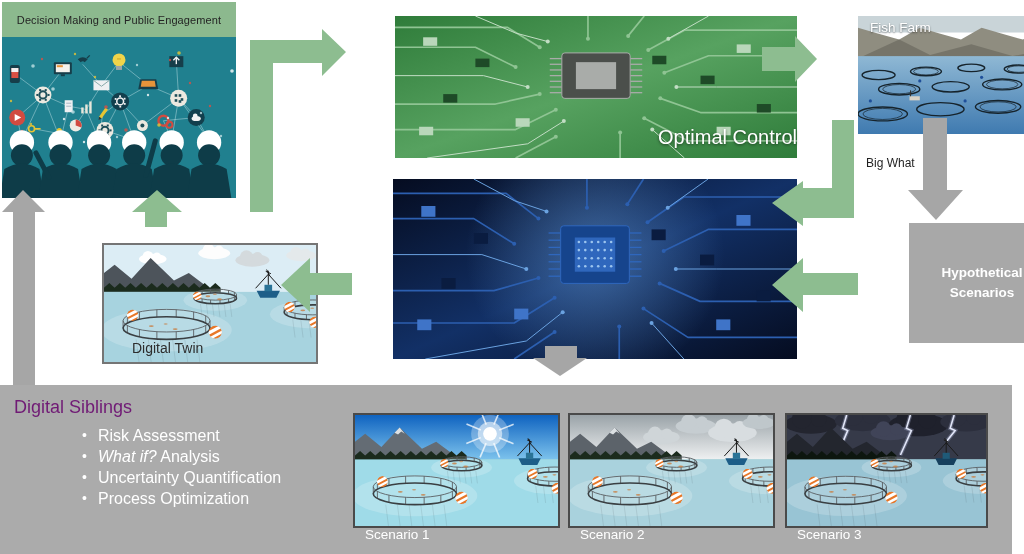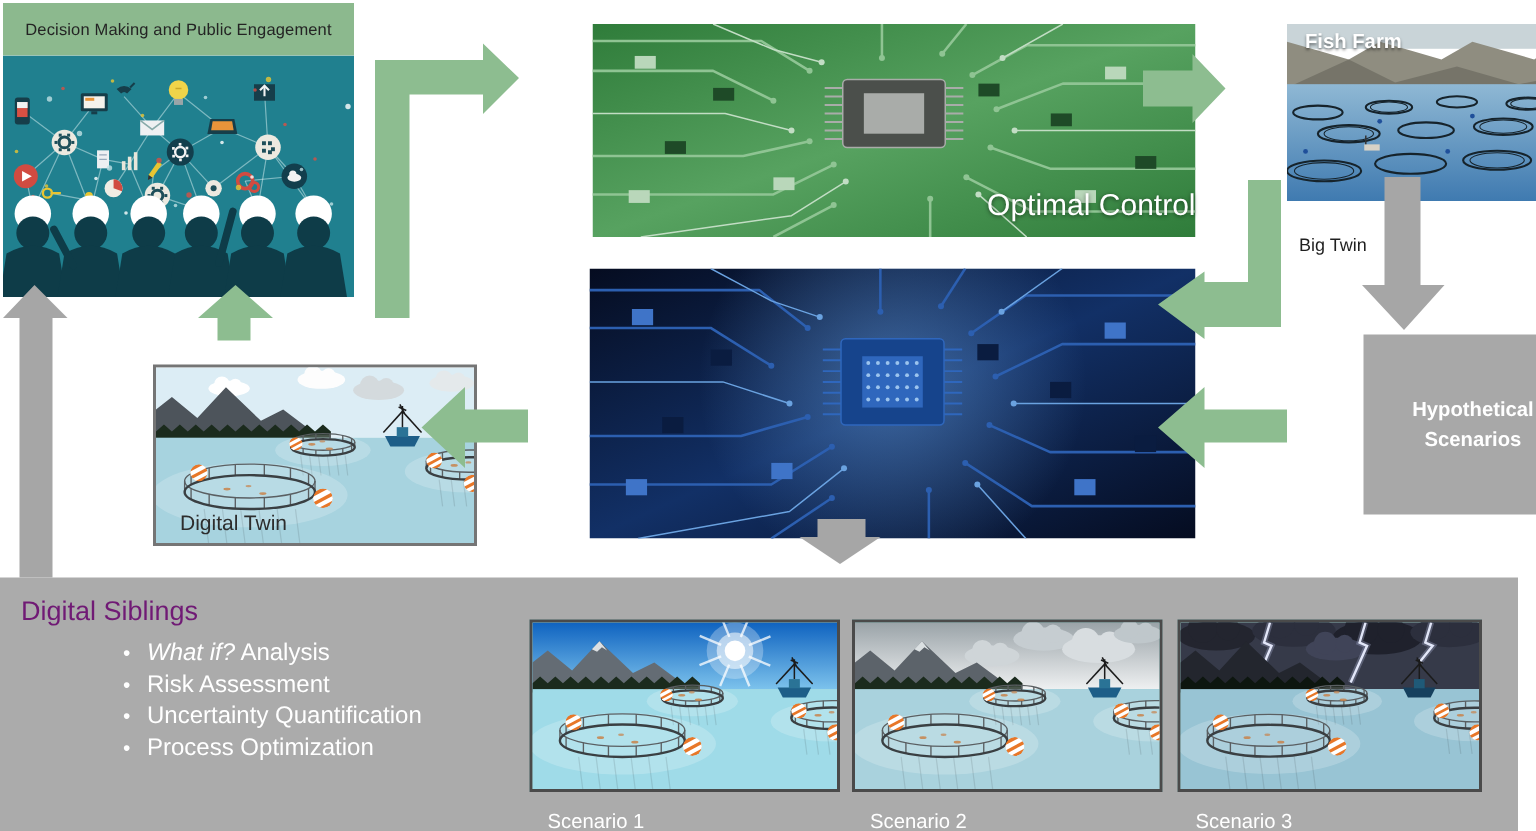--- a/index.html
+++ b/index.html
@@ -8,23 +8,23 @@
   .abs{position:absolute;}
   
   .decision{left:2px;top:2px;width:234px;height:186px;}
   .decision-header{height:35px;background:var(--header-green);color:#242424;
     font-size:11px;display:flex;align-items:center;justify-content:center;letter-spacing:.1px;}
   .decision-scene{width:234px;height:161px;line-height:0;}
   
   .photo{position:absolute;line-height:0;}
   .photo-label-center{position:absolute;left:0;right:0;bottom:10px;text-align:right;
     color:#fff;font-size:20px;line-height:1.1;text-shadow:0 1px 3px rgba(0,0,0,.55);}
-  .photo-label-tl{position:absolute;left:12px;top:4px;color:#fff;font-size:13.5px;font-weight:bold;
+  .photo-label-tl{position:absolute;left:12px;top:4px;color:#fff;font-size:13.5px;font-weight:normal;
     line-height:1.2;text-shadow:0 1px 2px rgba(0,0,0,.5);}
-  .photo-label-bl{position:absolute;left:16px;bottom:5px;color:#2d2d2d;font-size:14px;line-height:1.2;}
+  .photo-label-bl{position:absolute;left:28px;bottom:5px;color:#2d2d2d;font-size:14px;line-height:1.2;}
   .optimal{left:355px;top:0;width:402px;height:142px;}
   .fishfarm{left:818px;top:0;width:206px;height:118px;}
   .modeling{left:353px;top:163px;width:404px;height:180px;}
   .twin{left:62px;top:227px;width:216px;height:121px;border:2px solid #757575;box-sizing:border-box;}
   .twin .scene-holder{width:212px;height:117px;}
   
   .hypo{left:877px;top:223px;width:146px;height:120px;background:var(--box-gray);
     display:flex;flex-direction:column;align-items:center;justify-content:center;
     color:#fff;font-size:13.5px;font-weight:bold;line-height:1.45;margin-left:32px;}
   .bigdata{left:866px;top:156px;font-size:12px;color:#1f1f1f;}
@@ -35,21 +35,21 @@
   
   .panel{left:0;top:385px;width:1012px;height:169px;background:var(--panel-gray);}
   .panel-title{position:absolute;left:14px;top:12px;color:#701a75;font-size:18px;font-weight:normal;}
   .bullets{position:absolute;left:80px;top:40px;margin:0;padding:0;list-style:none;}
   .bullets li{position:relative;padding-left:18px;color:#fff;font-size:16px;line-height:21px;}
   .bullets li::before{content:"\2022";position:absolute;left:2px;top:0;color:#fff;font-size:14px;}
   .bullets .it{font-style:italic;}
   
   .scenario{position:absolute;top:413px;}
   .scenario .frame{border:2px solid #4a4a4a;box-sizing:border-box;line-height:0;background:#9cc;}
-  .sc-label{margin-top:13px;padding-left:12px;color:#fff;font-size:13.5px;line-height:14px;}
+  .sc-label{margin-top:0;padding-left:12px;color:#fff;font-size:13.5px;line-height:14px;}
 </style>
 </head>
 <body>
 
 <div class="stage">
 
   <div class="abs decision">
     <div class="decision-header">Decision Making and Public Engagement</div>
     <div class="decision-scene scene-holder" id="scene-decision"><svg width="234" height="161" viewBox="0 0 234 161" xmlns="http://www.w3.org/2000/svg">
           <rect width="234" height="161" fill="#20808f"></rect>
@@ -591,39 +591,39 @@
           </g>
         </svg></div>
     <figcaption class="photo-label-bl">Digital Twin</figcaption>
   </figure>
 
   <div class="abs hypo">
     <div>Hypothetical</div>
     <div>Scenarios</div>
   </div>
 
-  <div class="abs bigdata">Big Twin</div>
+  <div class="abs bigdata">Big What</div>
 
   <svg class="abs arrows" width="1024" height="554" viewBox="0 0 1024 554">
     <polygon class="agr" points="13,385 13,212 2,212 23,190 45,212 35,212 35,385"></polygon>
     <polygon class="ag" points="145,227 145,212 132,212 157,190 182,212 167,212 167,227"></polygon>
     <polygon class="ag" points="250,212 250,40 322,40 322,29 346,52 322,76 322,63 273,63 273,212"></polygon>
     <polygon class="ag" points="762,47 795,47 795,36 817,59 795,82 795,71 762,71"></polygon>
     <polygon class="ag" points="832,120 832,188 803,188 803,181 772,203 803,226 803,218 854,218 854,120"></polygon>
     <polygon class="agr" points="923,118 947,118 947,190 963,190 936,220 908,190 923,190"></polygon>
     <polygon class="ag" points="858,273 803,273 803,258 772,285 803,312 803,295 858,295"></polygon>
     <polygon class="ag" points="352,273 310,273 310,258 281,285 310,312 310,295 352,295"></polygon>
     <polygon class="agr" points="545,346 577,346 577,358 587,358 560,376 533,358 545,358"></polygon>
   </svg>
 
   <div class="abs panel">
     <div class="panel-title">Digital Siblings</div>
     <ul class="bullets">
+      <li><span class="it"></span><span>Risk Assessment</span></li>
       <li><span class="it">What if?</span><span> Analysis</span></li>
-      <li><span class="it"></span><span>Risk Assessment</span></li>
       <li><span class="it"></span><span>Uncertainty Quantification</span></li>
       <li><span class="it"></span><span>Process Optimization</span></li>
     </ul>
   </div>
 
   <figure class="scenario" style="left:353px;width:207px;margin:0;">
     <div class="frame" style="width:207px;height:115px;">
         <div class="scene-holder" id="scene-s1"><svg width="203" height="111" viewBox="0 0 203 111" xmlns="http://www.w3.org/2000/svg">
             <defs>
               <linearGradient id="ska" x1="0" y1="0" x2="0" y2="1">

